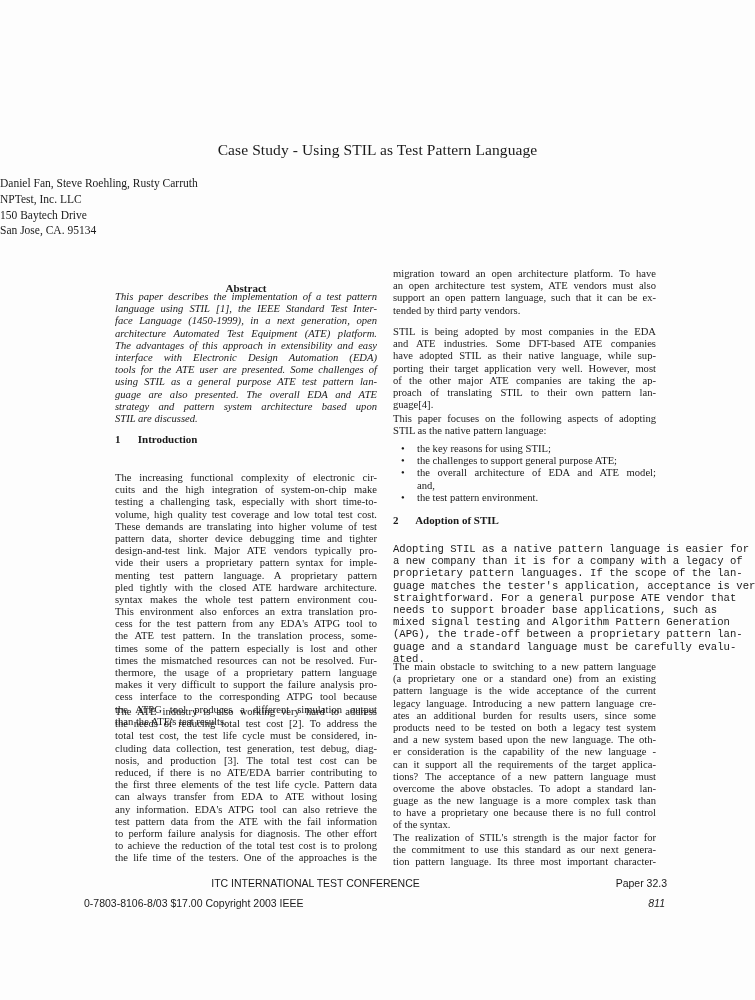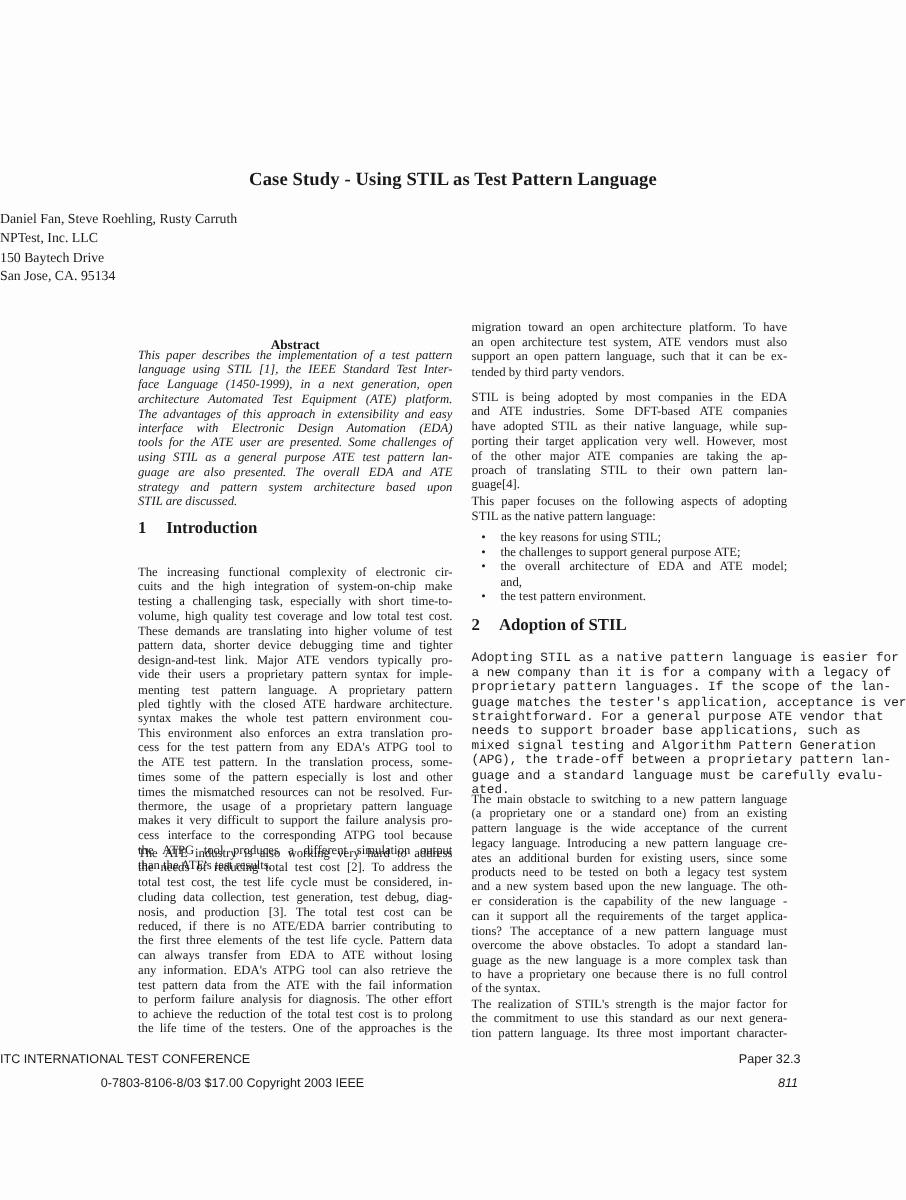--- a/index.html
+++ b/index.html
@@ -1,34 +1,34 @@
 <!DOCTYPE html>
 <html><head>
 <meta charset="utf-8">
 <style>
   html, body { margin: 0; padding: 0; background: #ffffff; }
   body { width: 755px; height: 1000px; position: relative; overflow: hidden; color: #1a1a1a; }
   .page { position: absolute; left: 0; top: 0; width: 755px; height: 1000px; background: #fdfdfd; }
   .serif { font-family: "Liberation Serif", "DejaVu Serif", serif; }
   .sans { font-family: "Liberation Sans", "DejaVu Sans", sans-serif; }
-  .title { position: absolute; left: 0; width: 755px; top: 141px; text-align: center; font-weight: bold; font-size: 15.5px; letter-spacing: 0.1px; }
+  .title { position: absolute; left: 0; width: 755px; top: 141px; text-align: center; font-weight: normal; font-size: 15.5px; letter-spacing: 0.1px; }
   .authors { position: absolute; left: 0; width: 755px; top: 176px; text-align: left; font-size: 11.5px; line-height: 15.8px; }
   .col { position: absolute; font-size: 10.6px; line-height: 12.2px; }
   .col-left { left: 115px; width: 262px; }
   .col-right { left: 393px; width: 263px; }
   .line { display: block; white-space: nowrap; text-align: justify; text-align-last: justify; height: 12.2px; }
   .line.last { text-align-last: left; }
   .italic { font-style: italic; }
   .abstract-heading { position: absolute; left: 115px; width: 262px; top: 282px; text-align: center; font-weight: bold; font-size: 11px; }
-  .sec-heading { position: absolute; font-weight: bold; font-size: 14px; }
+  .sec-heading { position: absolute; font-weight: bold; font-size: 11px; }
   .sec-num { display: inline-block; width: 20px; }
   .bullets { position: absolute; left: 393px; width: 263px; }
   .bullet { position: relative; padding-left: 24px; }
   .bullet-dot { position: absolute; left: 8px; top: 0; }
-  .footer-center { position: absolute; left: 0; width: 631px; top: 877px; font-size: 10.5px; }
+  .footer-center { position: absolute; left: 0; width: 631px; top: 877px; text-align: center; font-size: 10.5px; }
   .footer-right-top { position: absolute; right: 88px; top: 877px; font-size: 10.5px; }
   .footer-left { position: absolute; left: 84px; top: 897px; font-size: 10.5px; text-align: center; }
   .footer-right-bottom { position: absolute; right: 90px; top: 897px; font-size: 10.5px; font-style: italic; }
 </style>
 </head>
 <body>
 
 <div class="page serif">
 
   <div class="title">Case Study - Using STIL as Test Pattern Language</div>
@@ -159,21 +159,21 @@
     <span class="line">(APG), the trade-off between a proprietary pattern lan-</span>
     <span class="line">guage and a standard language must be carefully evalu-</span>
     <span class="line last">ated.</span>
   </div>
 
   <div class="col col-right" style="top:661px;">
     <span class="line">The main obstacle to switching to a new pattern language</span>
     <span class="line">(a proprietary one or a standard one) from an existing</span>
     <span class="line">pattern language is the wide acceptance of the current</span>
     <span class="line">legacy language. Introducing a new pattern language cre-</span>
-    <span class="line">ates an additional burden for existing users, since some</span>
+    <span class="line">ates an additional burden for results users, since some</span>
     <span class="line">products need to be tested on both a legacy test system</span>
     <span class="line">and a new system based upon the new language. The oth-</span>
     <span class="line">er consideration is the capability of the new language -</span>
     <span class="line">can it support all the requirements of the target applica-</span>
     <span class="line">tions? The acceptance of a new pattern language must</span>
     <span class="line">overcome the above obstacles. To adopt a standard lan-</span>
     <span class="line">guage as the new language is a more complex task than</span>
     <span class="line">to have a proprietary one because there is no full control</span>
     <span class="line last">of the syntax.</span>
   </div>

